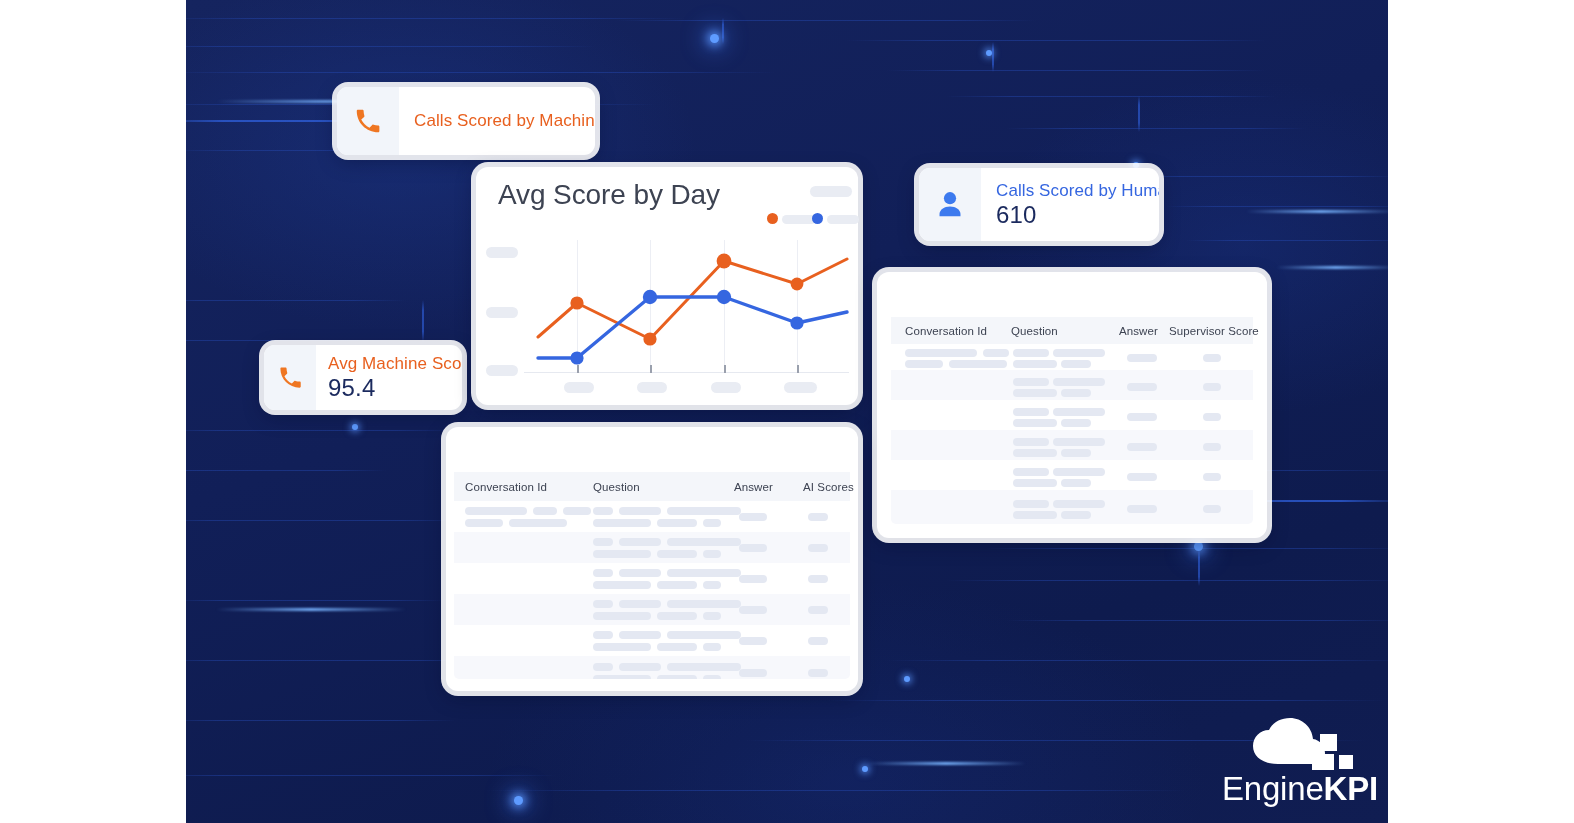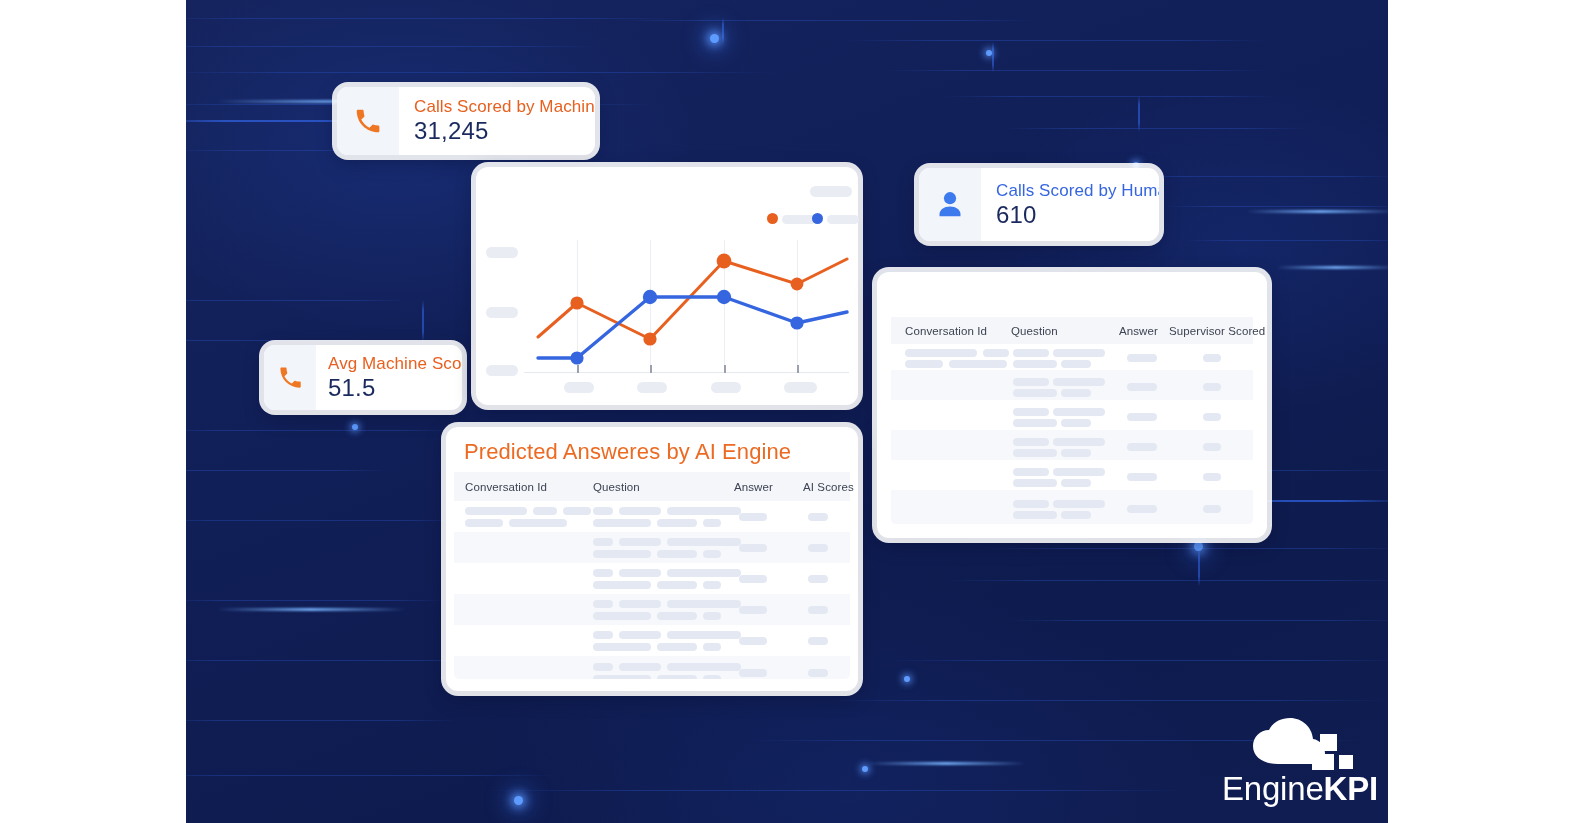--- a/index.html
+++ b/index.html
@@ -272,21 +272,20 @@
   </div>
 
   <div class="card kpi" style="left:337px; top:87px; width:258px; height:68px;">
     <div class="kpi-icon">
       <svg width="30" height="30" viewBox="0 0 24 24">
         <path fill="#ef7622" d="M6.6 10.8c1.4 2.8 3.8 5.1 6.6 6.6l2.2-2.2c.3-.3.7-.4 1-.2 1.2.4 2.4.6 3.7.6.6 0 1 .4 1 1V20c0 .6-.4 1-1 1C10.6 21 3 13.4 3 4c0-.6.4-1 1-1h3.5c.6 0 1 .4 1 1 0 1.3.2 2.5.6 3.7.1.3 0 .7-.2 1l-2.3 2.1z"></path>
       </svg>
     </div>
     <div class="kpi-body">
       <div class="kpi-label orange">Calls Scored by Machine</div>
-      <div class="kpi-value">31,245</div>
     </div>
   </div>
 
   <div class="card kpi" style="left:919px; top:168px; width:240px; height:73px;">
     <div class="kpi-icon">
       <svg width="34" height="34" viewBox="0 0 24 24">
         <circle cx="12" cy="7.2" r="4.3" fill="#3d7aee"></circle>
         <path fill="#3d7aee" d="M12 13c-4.2 0-7.4 2.4-7.4 5.4V20h14.8v-1.6c0-3-3.2-5.4-7.4-5.4z"></path>
       </svg>
     </div>
@@ -297,27 +296,28 @@
   </div>
 
   <div class="card kpi" style="left:264px; top:345px; width:198px; height:65px;">
     <div class="kpi-icon" style="width:52px;">
       <svg width="27" height="27" viewBox="0 0 24 24">
         <path fill="#ef7622" d="M6.6 10.8c1.4 2.8 3.8 5.1 6.6 6.6l2.2-2.2c.3-.3.7-.4 1-.2 1.2.4 2.4.6 3.7.6.6 0 1 .4 1 1V20c0 .6-.4 1-1 1C10.6 21 3 13.4 3 4c0-.6.4-1 1-1h3.5c.6 0 1 .4 1 1 0 1.3.2 2.5.6 3.7.1.3 0 .7-.2 1l-2.3 2.1z"></path>
       </svg>
     </div>
     <div class="kpi-body" style="padding:0 14px 0 12px;">
       <div class="kpi-label orange">Avg Machine Score</div>
-      <div class="kpi-value">51.5</div>
+      <div class="kpi-value">95.4</div>
     </div>
   </div>
 
 
   <div class="card" style="left:476px; top:167px; width:382px; height:238px;">
 
+    <div class="chart-title">Avg Score by Day</div>
 
     <div class="skel" style="left:334px; top:19px; width:42px; height:11px;"></div>
 
     <div class="legend-dot" style="left:291px; top:46px; background:#e8601f;"></div>
     <div class="skel" style="left:306px; top:48px; width:34px; height:9px;"></div>
     <div class="legend-dot" style="left:336px; top:46px; background:#3566e0;"></div>
     <div class="skel" style="left:351px; top:48px; width:32px; height:9px;"></div>
 
     <div class="skel" style="left:10px; top:80px;  width:32px; height:11px;"></div>
     <div class="skel" style="left:10px; top:140px; width:32px; height:11px;"></div>
@@ -357,21 +357,21 @@
     </svg>
   </div>
 
   <div class="card" style="left:877px; top:272px; width:390px; height:266px;">
 
 
     <div class="thead" style="left:14px; top:45px; right:14px; height:27px;">
       <div class="th" style="left:14px;">Conversation Id</div>
       <div class="th" style="left:120px;">Question</div>
       <div class="th" style="left:228px;">Answer</div>
-      <div class="th" style="left:278px;">Supervisor Scored</div>
+      <div class="th" style="left:278px;">Supervisor Score</div>
     </div>
 
     <div style="position:absolute; left:14px; top:72px; right:14px; height:180px; overflow:hidden; border-radius:0 0 5px 5px;">
 
       <div class="trow plain" style="top:0px;  height:26px;">
         <div class="bar" style="left:14px; top:5px;  width:72px;"></div>
         <div class="bar" style="left:92px; top:5px;  width:26px;"></div>
         <div class="bar" style="left:124px;top:5px;  width:20px;"></div>
         <div class="bar" style="left:14px; top:16px; width:38px;"></div>
         <div class="bar" style="left:58px; top:16px; width:58px;"></div>
@@ -433,21 +433,20 @@
         <div class="bar" style="left:122px;top:21px; width:44px;"></div>
         <div class="bar" style="left:170px;top:21px; width:30px;"></div>
         <div class="bar" style="left:236px;top:15px; width:30px;"></div>
         <div class="bar" style="left:312px;top:15px; width:18px;"></div>
       </div>
     </div>
   </div>
 
   <div class="card" style="left:446px; top:427px; width:412px; height:264px;">
 
-    <div class="tbl-title orange">Predicted Answeres by AI Engine</div>
 
     <div class="thead" style="left:8px; top:45px; right:8px; height:29px;">
       <div class="th" style="left:11px;">Conversation Id</div>
       <div class="th" style="left:139px;">Question</div>
       <div class="th" style="left:280px;">Answer</div>
       <div class="th" style="left:349px;">AI Scores</div>
     </div>
 
     <div style="position:absolute; left:8px; top:74px; right:8px; height:178px; overflow:hidden; border-radius:0 0 5px 5px;">
 

